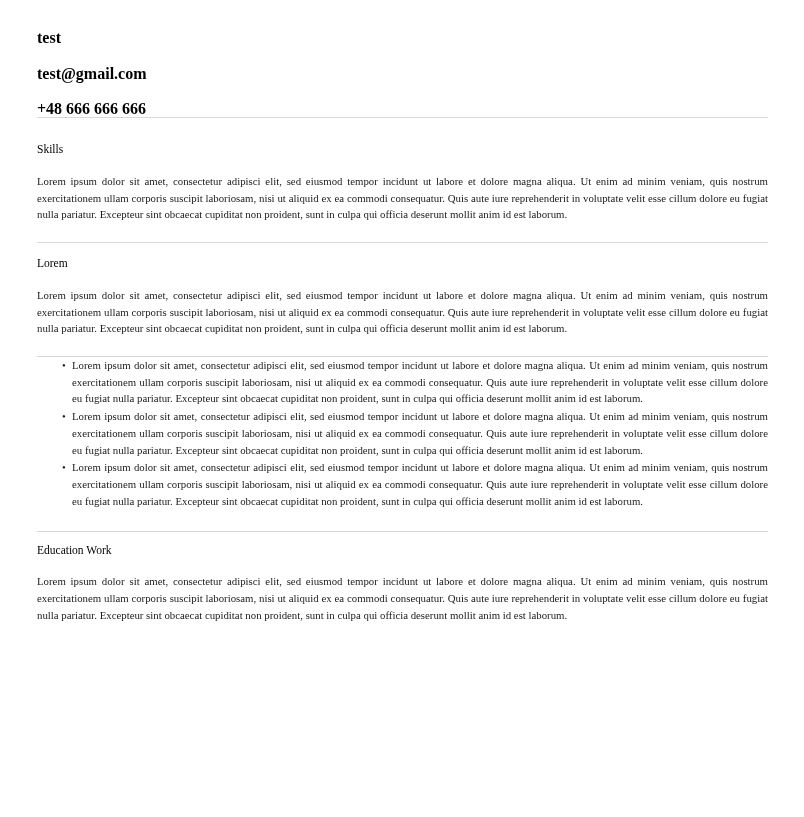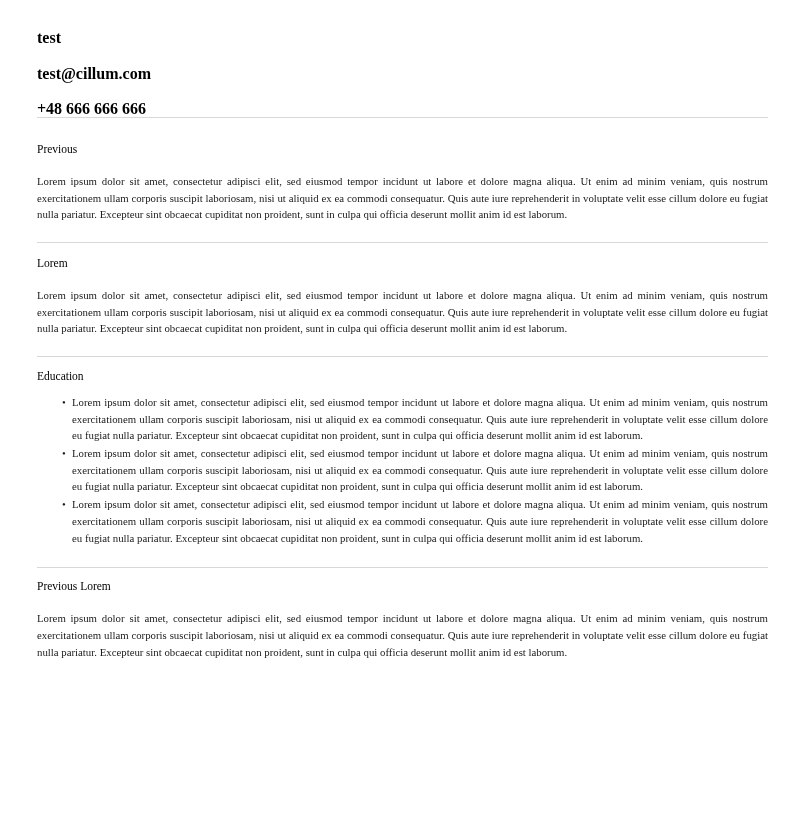--- a/index.html
+++ b/index.html
@@ -129,59 +129,58 @@
   }
 </style>
 </head>
 <body>
 
 <div class="page">
   <div class="content">
 
     <div class="header">
       <div class="header-line name">test</div>
-      <div class="header-line email">test@cillum.com</div>
+      <div class="header-line email">test@gmail.com</div>
       <div class="header-line phone">+48 666 666 666</div>
     </div>
 
     <hr class="divider">
 
     <div class="section section-summary">
-      <div class="section-title">Previous</div>
+      <div class="section-title">Skills</div>
       <p class="section-body">Lorem ipsum dolor sit amet, consectetur adipisci elit, sed eiusmod tempor incidunt ut labore et dolore magna aliqua. Ut enim ad minim veniam, quis nostrum exercitationem ullam corporis suscipit laboriosam, nisi ut aliquid ex ea commodi consequatur. Quis aute iure reprehenderit in voluptate velit esse cillum dolore eu fugiat nulla pariatur. Excepteur sint obcaecat cupiditat non proident, sunt in culpa qui officia deserunt mollit anim id est laborum.</p>
     </div>
 
     <hr class="divider">
 
     <div class="section section-skills">
       <div class="section-title">Lorem</div>
       <p class="section-body">Lorem ipsum dolor sit amet, consectetur adipisci elit, sed eiusmod tempor incidunt ut labore et dolore magna aliqua. Ut enim ad minim veniam, quis nostrum exercitationem ullam corporis suscipit laboriosam, nisi ut aliquid ex ea commodi consequatur. Quis aute iure reprehenderit in voluptate velit esse cillum dolore eu fugiat nulla pariatur. Excepteur sint obcaecat cupiditat non proident, sunt in culpa qui officia deserunt mollit anim id est laborum.</p>
     </div>
 
     <hr class="divider">
 
     <div class="section section-education">
-      <div class="section-title">Education</div>
       <ul class="bullet-list">
         <li class="bullet-item">
           <span class="bullet-dot">•</span>
           <span class="bullet-text">Lorem ipsum dolor sit amet, consectetur adipisci elit, sed eiusmod tempor incidunt ut labore et dolore magna aliqua. Ut enim ad minim veniam, quis nostrum exercitationem ullam corporis suscipit laboriosam, nisi ut aliquid ex ea commodi consequatur. Quis aute iure reprehenderit in voluptate velit esse cillum dolore eu fugiat nulla pariatur. Excepteur sint obcaecat cupiditat non proident, sunt in culpa qui officia deserunt mollit anim id est laborum.</span>
         </li>
         <li class="bullet-item">
           <span class="bullet-dot">•</span>
           <span class="bullet-text">Lorem ipsum dolor sit amet, consectetur adipisci elit, sed eiusmod tempor incidunt ut labore et dolore magna aliqua. Ut enim ad minim veniam, quis nostrum exercitationem ullam corporis suscipit laboriosam, nisi ut aliquid ex ea commodi consequatur. Quis aute iure reprehenderit in voluptate velit esse cillum dolore eu fugiat nulla pariatur. Excepteur sint obcaecat cupiditat non proident, sunt in culpa qui officia deserunt mollit anim id est laborum.</span>
         </li>
         <li class="bullet-item">
           <span class="bullet-dot">•</span>
           <span class="bullet-text">Lorem ipsum dolor sit amet, consectetur adipisci elit, sed eiusmod tempor incidunt ut labore et dolore magna aliqua. Ut enim ad minim veniam, quis nostrum exercitationem ullam corporis suscipit laboriosam, nisi ut aliquid ex ea commodi consequatur. Quis aute iure reprehenderit in voluptate velit esse cillum dolore eu fugiat nulla pariatur. Excepteur sint obcaecat cupiditat non proident, sunt in culpa qui officia deserunt mollit anim id est laborum.</span>
         </li>
       </ul>
     </div>
 
     <hr class="divider">
 
     <div class="section section-previouswork">
-      <div class="section-title">Previous Lorem</div>
+      <div class="section-title">Education Work</div>
       <p class="section-body">Lorem ipsum dolor sit amet, consectetur adipisci elit, sed eiusmod tempor incidunt ut labore et dolore magna aliqua. Ut enim ad minim veniam, quis nostrum exercitationem ullam corporis suscipit laboriosam, nisi ut aliquid ex ea commodi consequatur. Quis aute iure reprehenderit in voluptate velit esse cillum dolore eu fugiat nulla pariatur. Excepteur sint obcaecat cupiditat non proident, sunt in culpa qui officia deserunt mollit anim id est laborum.</p>
     </div>
 
   </div>
 </div>
 
 </body></html>

